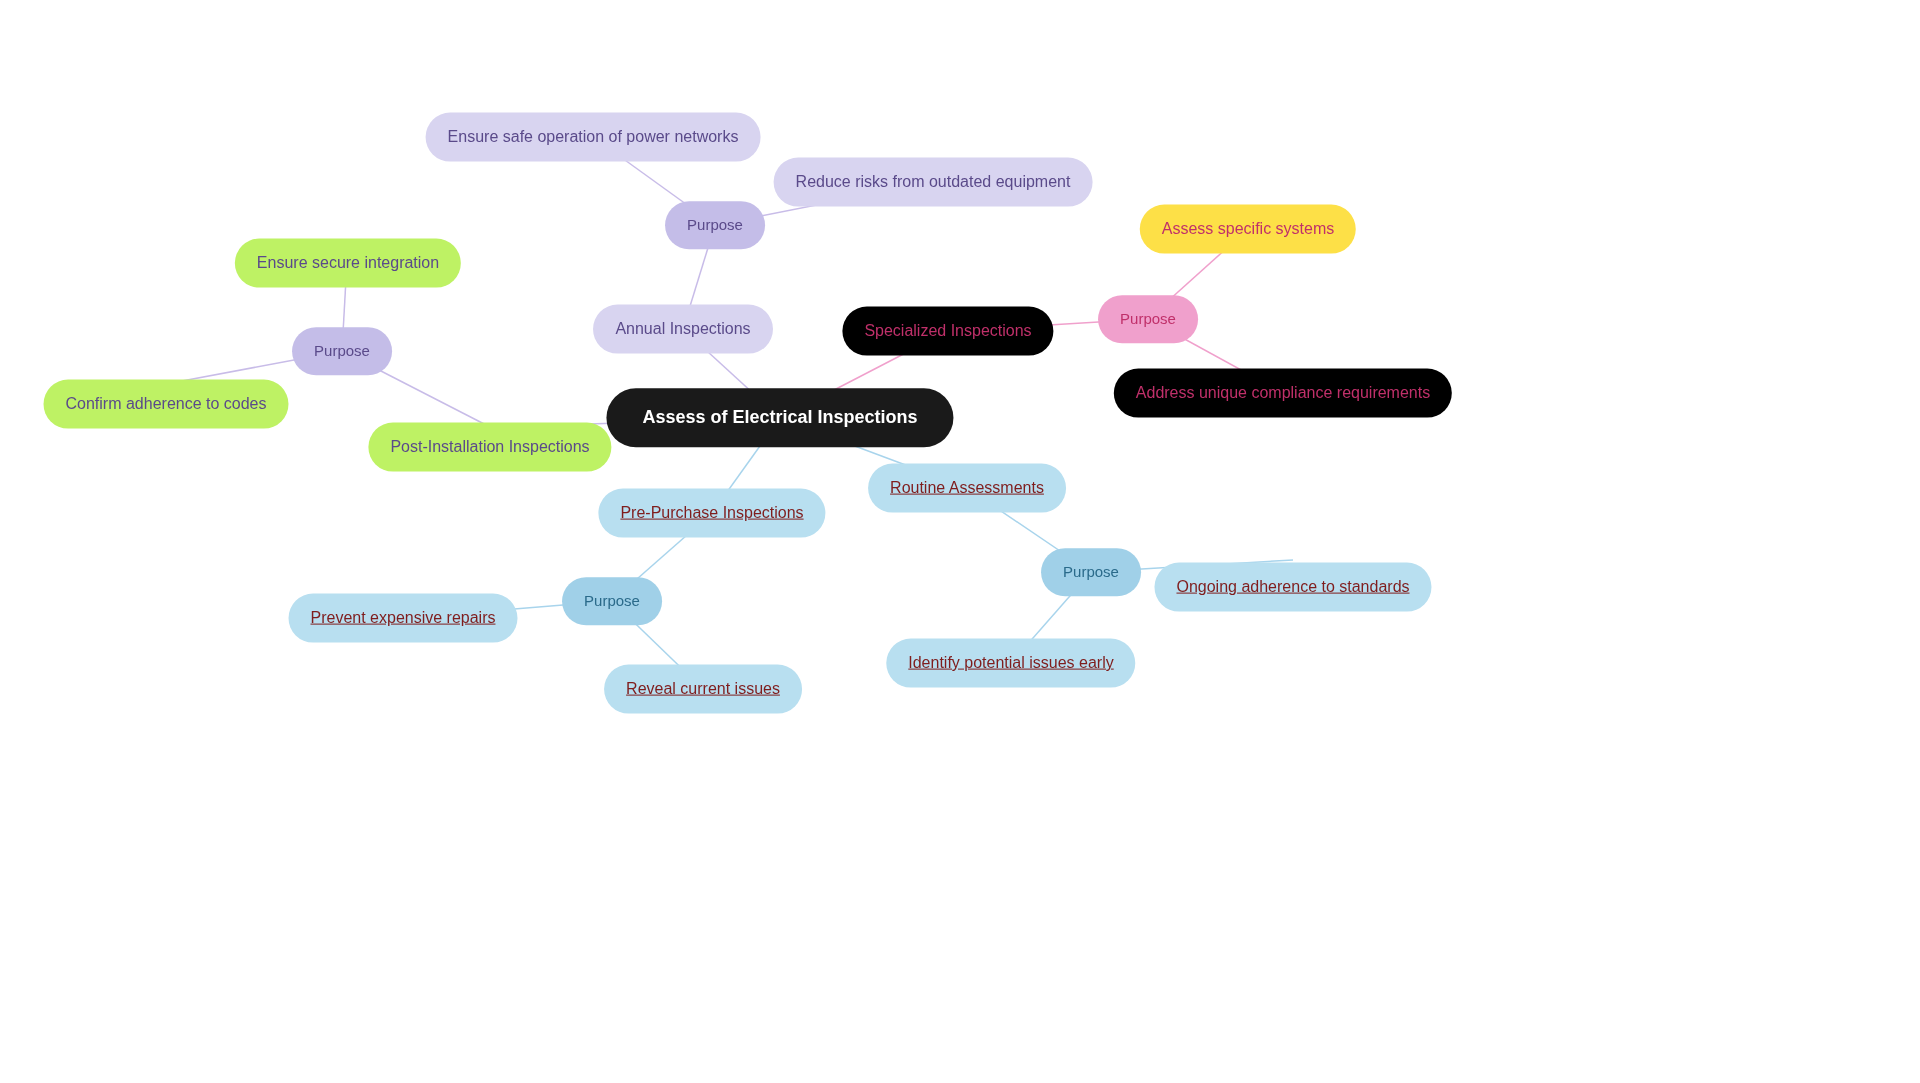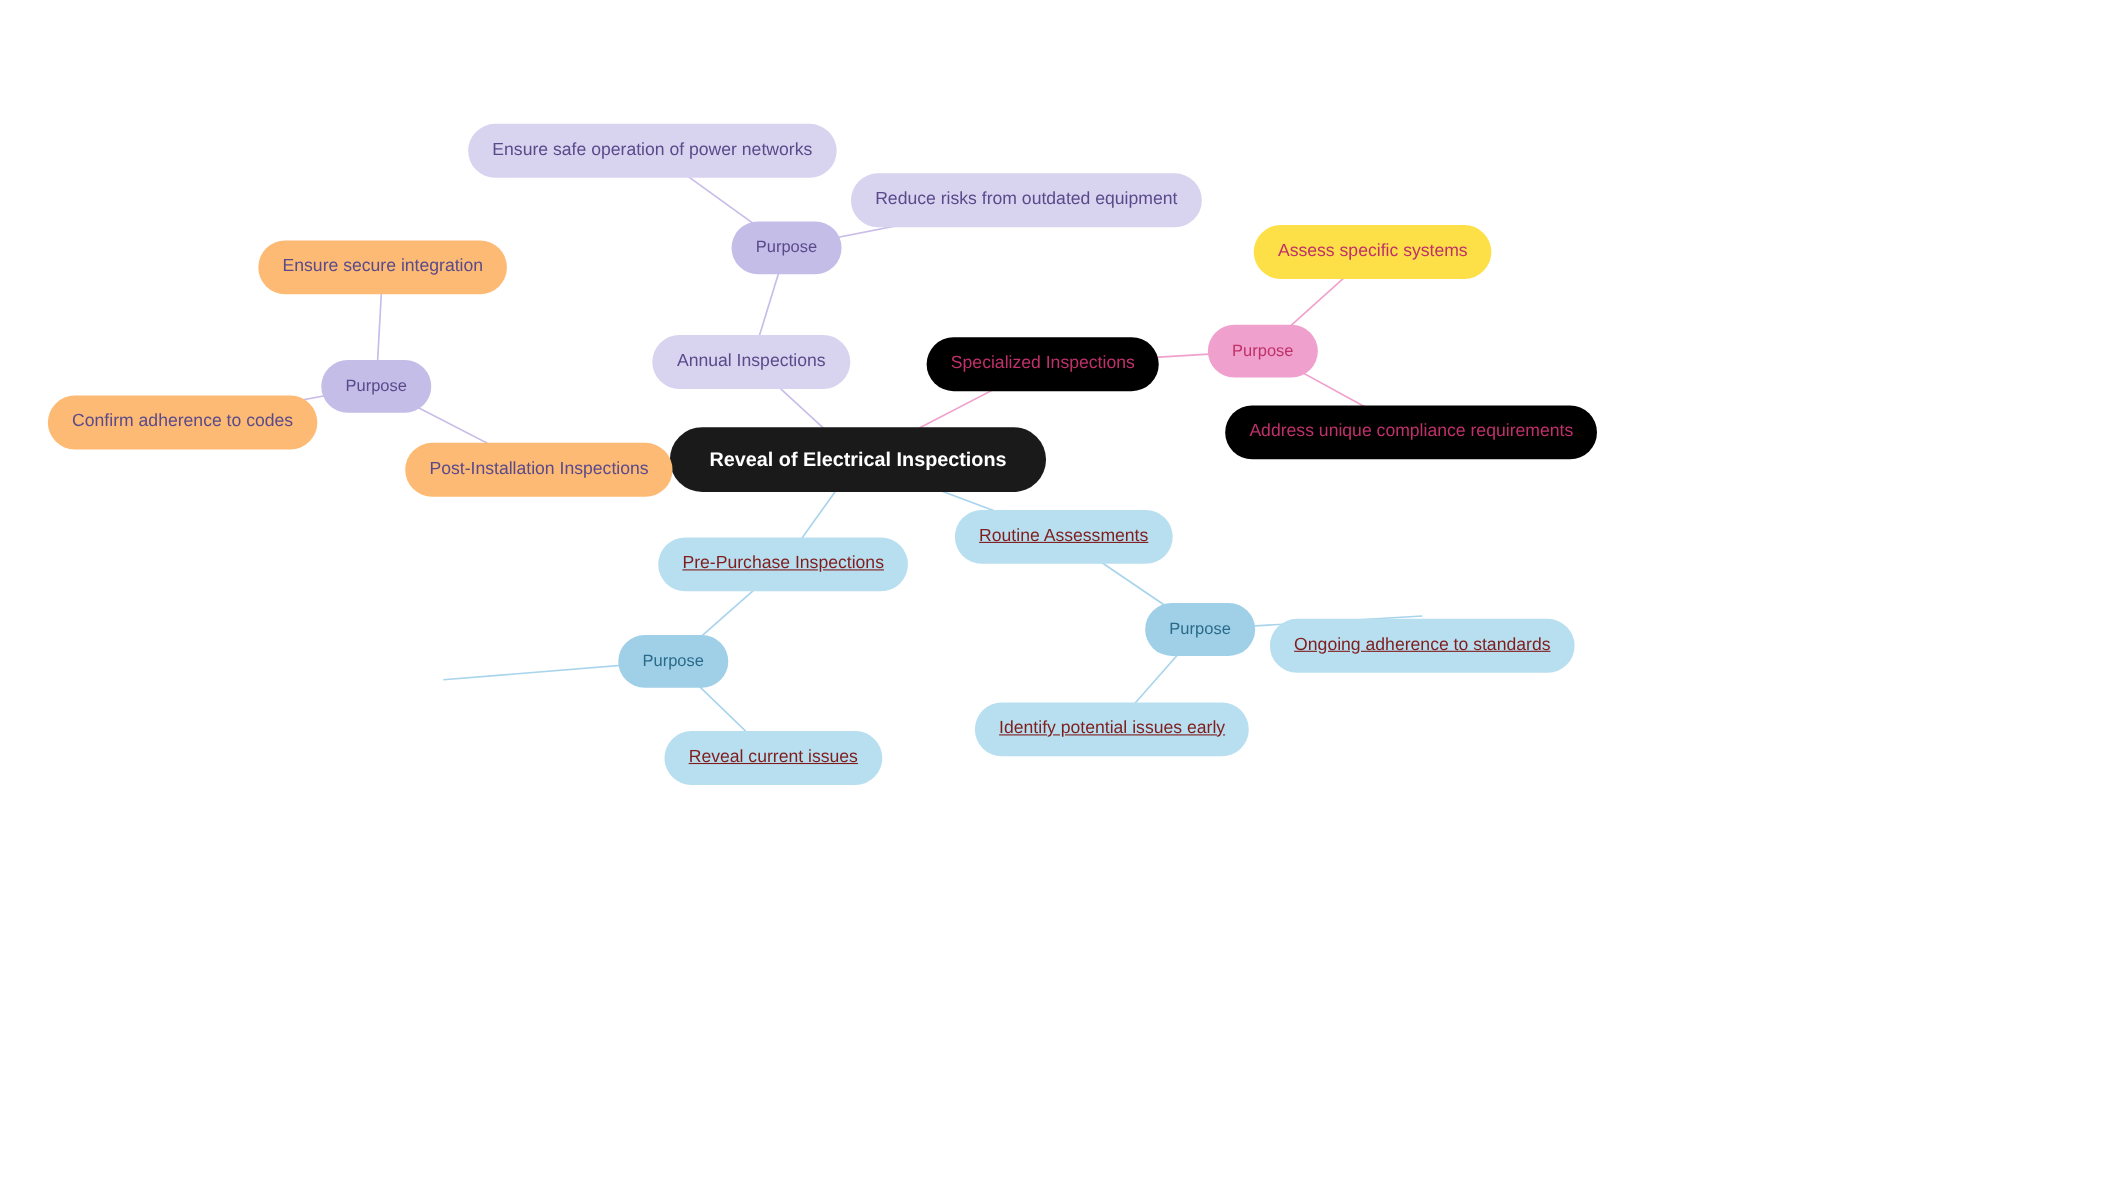--- a/index.html
+++ b/index.html
@@ -49,22 +49,23 @@
       color: #5a4a8a;
       border: none;
     }
     .node-purple-mid {
       background: #c4bde8;
       color: #5a4a8a;
       font-size: 15px;
     }
     
     .node-violet {
-      background: #fdba74;
+      background: #bef264;
       color: #5a4a8a;
+      margin-top: 20px;
     }
     
     .node-pink {
       background: #000000;
       color: #c0306a;
     }
     .node-pink-mid {
       background: #f0a0cc;
       color: #c0306a;
       font-size: 15px;
@@ -126,21 +127,21 @@
     <line x1="780" y1="418" x2="967" y2="488" stroke="#a8d4ec" stroke-width="1.5"></line>
 
     <line x1="967" y1="488" x2="1091" y2="572" stroke="#a8d4ec" stroke-width="1.5"></line>
 
     <line x1="1091" y1="572" x2="1293" y2="560" stroke="#a8d4ec" stroke-width="1.5"></line>
 
     <line x1="1091" y1="572" x2="1011" y2="663" stroke="#a8d4ec" stroke-width="1.5"></line>
   </svg>
 
   <div class="node node-center" style="left:780px; top:418px; min-width:220px;">
-    <span>Reveal of Electrical Inspections</span>
+    <span>Assess of Electrical Inspections</span>
   </div>
 
   <div class="node node-purple" style="left:683px; top:329px; min-width:180px;">
     <span>Annual Inspections</span>
   </div>
   <div class="node node-purple-mid" style="left:715px; top:225px; min-width:90px;">
     <span>Purpose</span>
   </div>
   <div class="node node-purple" style="left:593px; top:137px; min-width:190px;">
     <span>Ensure safe operation of power networks</span>
@@ -174,20 +175,23 @@
   <div class="node node-pink" style="left:1283px; top:393px; min-width:210px;">
     <span>Address unique compliance requirements</span>
   </div>
 
   <div class="node node-blue" style="left:712px; top:513px; min-width:200px;text-align:right;">
     <span>Pre-Purchase Inspections</span>
   </div>
   <div class="node node-blue-mid" style="left:612px; top:601px; min-width:90px;">
     <span>Purpose</span>
   </div>
+  <div class="node node-blue" style="left:403px; top:618px; min-width:200px;">
+    <span>Prevent expensive repairs</span>
+  </div>
   <div class="node node-blue" style="left:703px; top:689px; min-width:180px;">
     <span>Reveal current issues</span>
   </div>
 
   <div class="node node-blue" style="left:967px; top:488px; min-width:190px;">
     <span>Routine Assessments</span>
   </div>
   <div class="node node-blue-mid" style="left:1091px; top:572px; min-width:90px;">
     <span>Purpose</span>
   </div>

